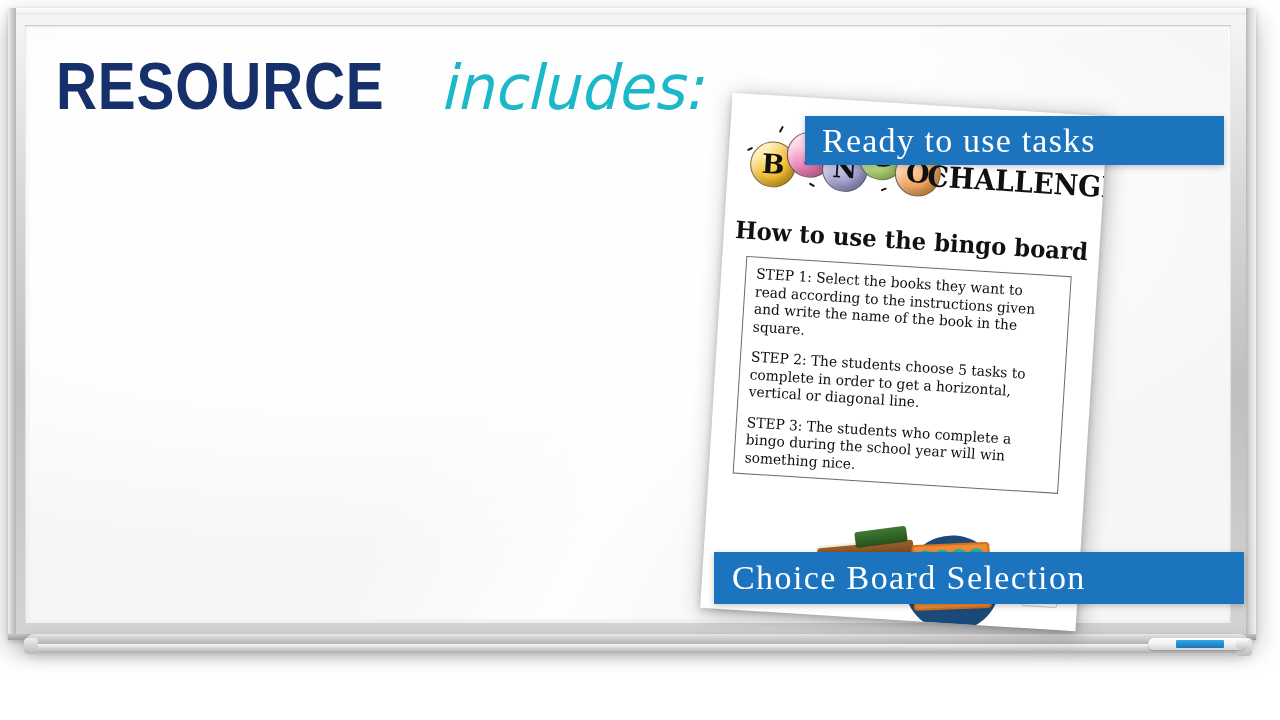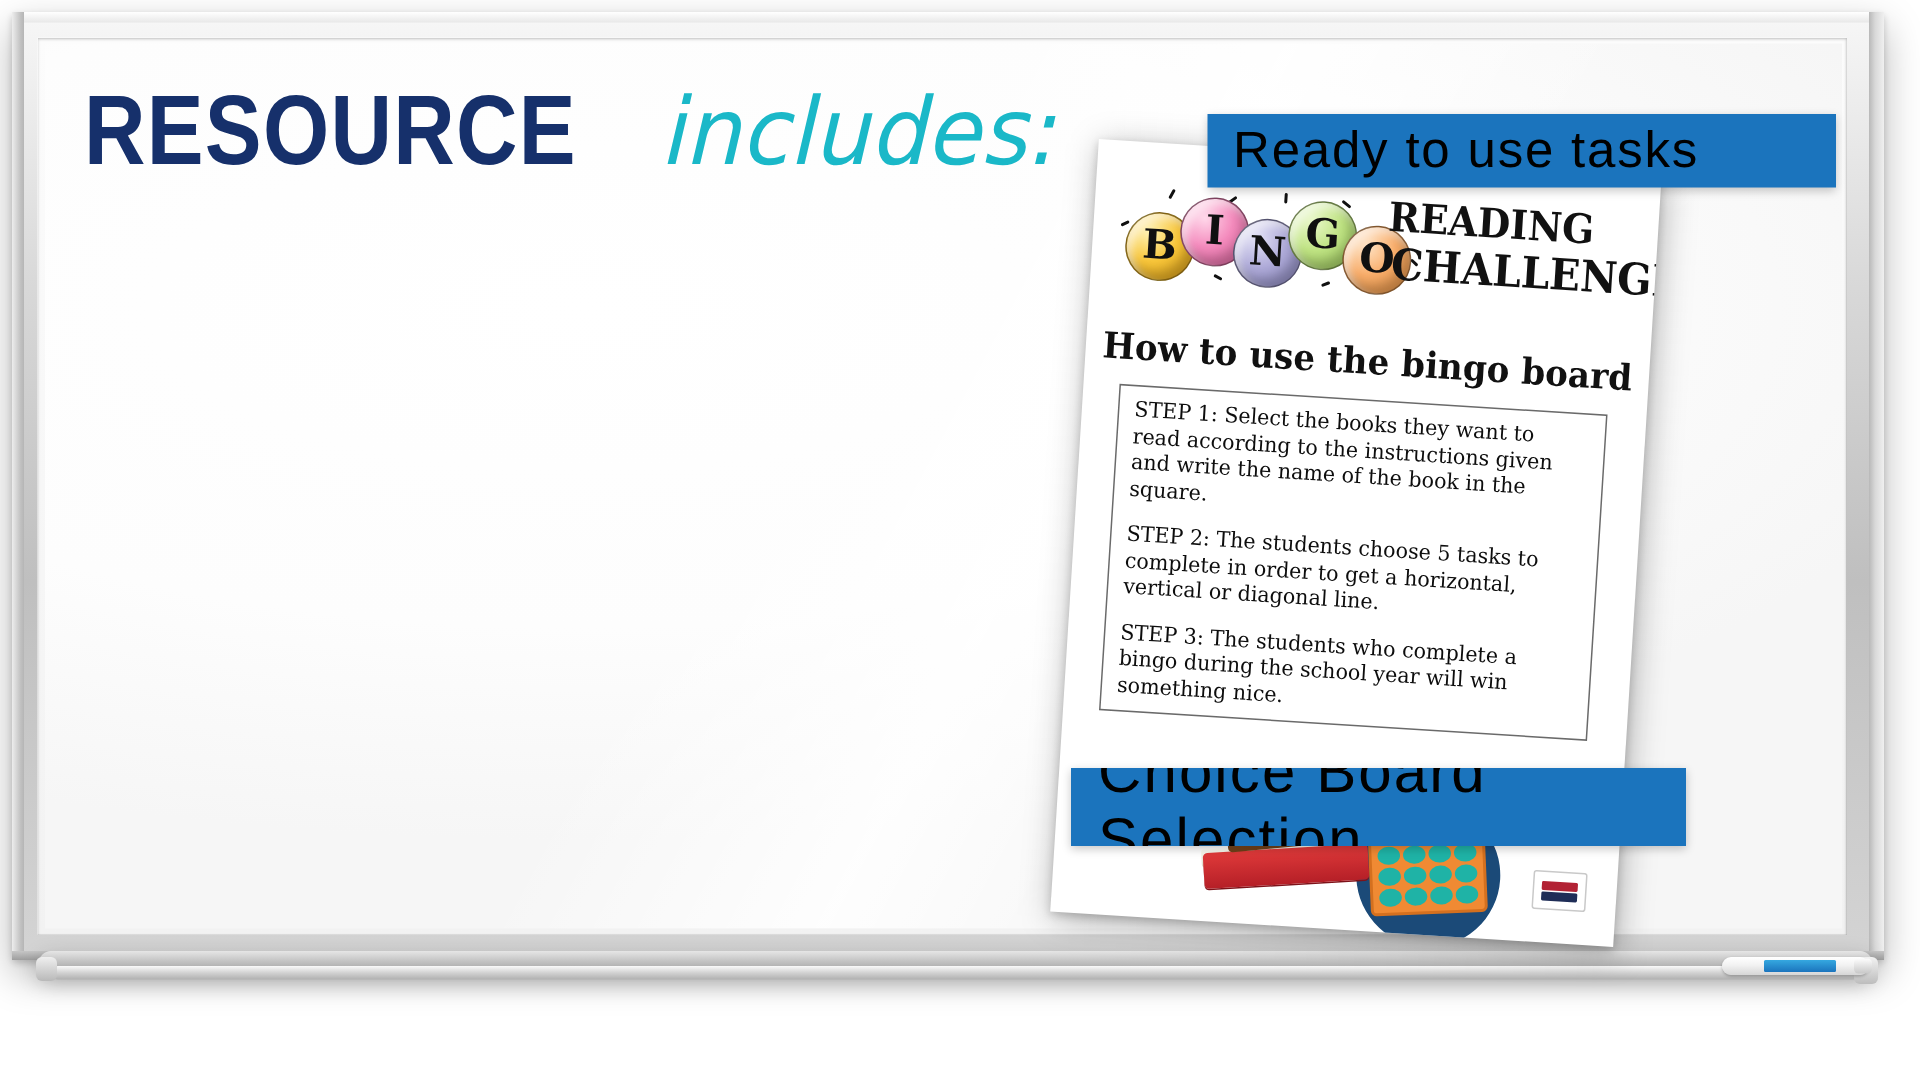--- a/index.html
+++ b/index.html
@@ -228,34 +228,35 @@
     display:flex;flex-direction:column;align-items:center;justify-content:center;
     gap:1px;
   }
   .logo-l1{width:24px;height:6px;background:#b22234;border-radius:1px;}
   .logo-l2{width:24px;height:6px;background:#1f2d57;border-radius:1px;}
 
   
   .banner{
     position:absolute;
     background:#1b74bd;
-    color:#000000;
-    font-family:Liberation Sans, sans-serif;
+    color:#ffffff;
+    font-family:Liberation Serif, serif;
     font-weight:300;
     display:flex;align-items:center;
     box-shadow:0 2px 6px rgba(0,0,0,.22);
     overflow:hidden;
+    margin-top:40px;
   }
   .banner-top{
     left:805px;top:76px;width:419px;height:49px;
     font-size:34px;letter-spacing:1.2px;padding-left:17px;box-sizing:border-box;
   }
   .banner-bottom{
-    left:714px;top:512px;width:410px;height:52px;
-    font-size:40px;letter-spacing:1.4px;padding-left:18px;box-sizing:border-box;
+    left:714px;top:512px;width:530px;height:52px;
+    font-size:34px;letter-spacing:1.4px;padding-left:18px;box-sizing:border-box;
   }
 </style>
 </head>
 <body>
 
 <div class="stage">
 
   <div class="board-wrap">
     <div class="frame-outer">
       <div class="frame-top-hi"></div>

